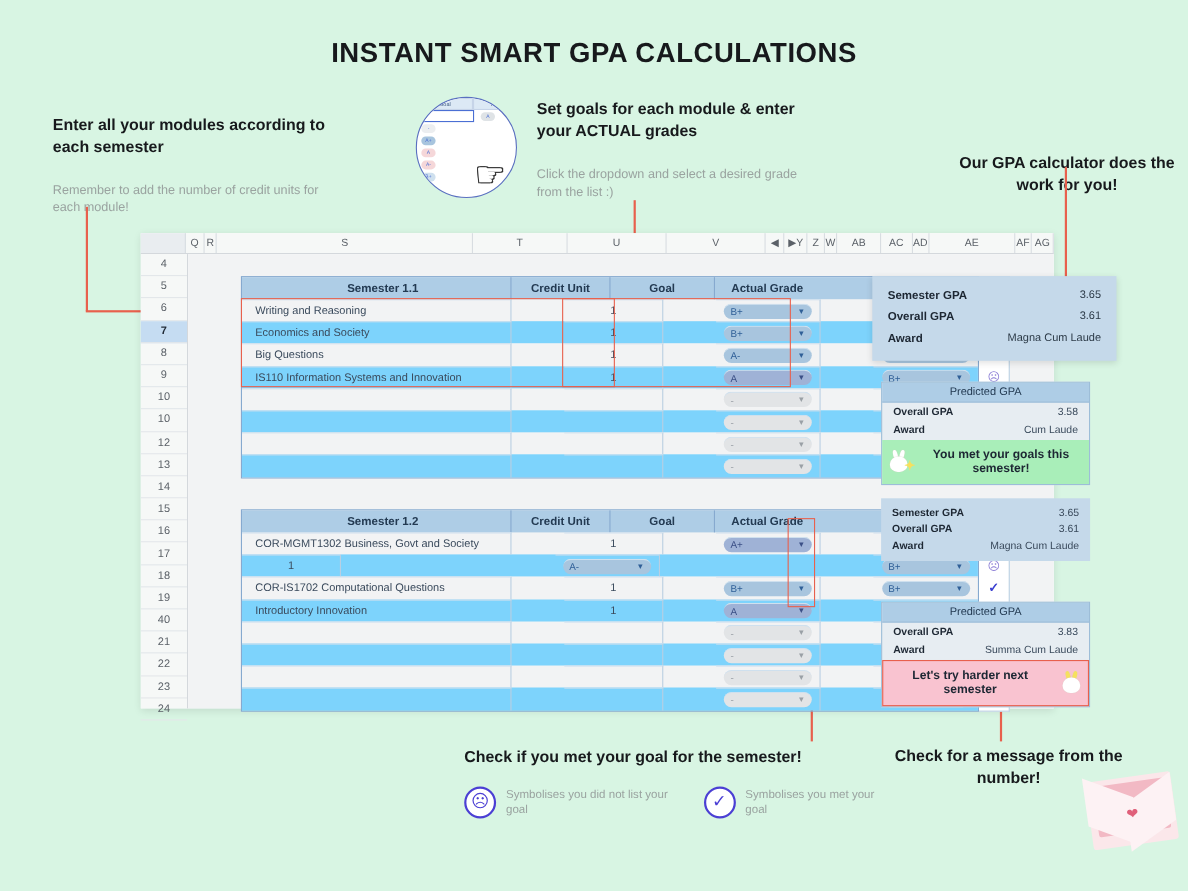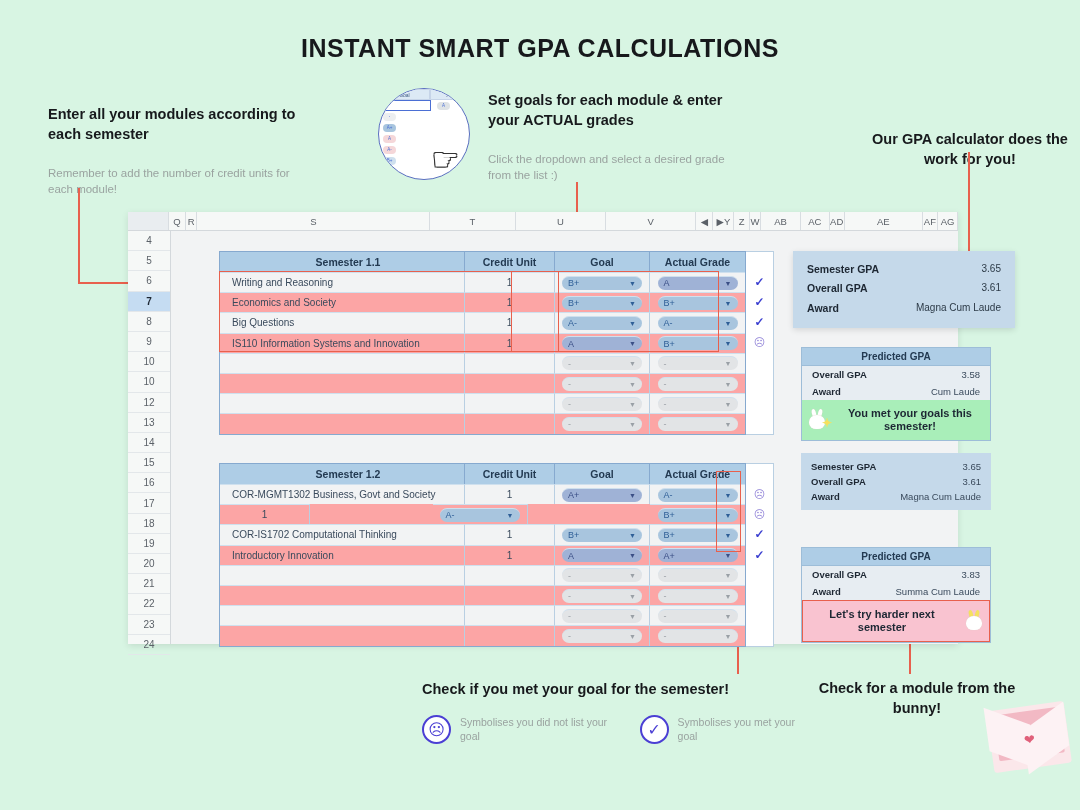--- a/index.html
+++ b/index.html
@@ -16,21 +16,21 @@
     text-align:center;
     font-size:25px; font-weight:bold; letter-spacing:.5px;
     color:#17191c;
   }
   
   .ann-h { font-size:14.5px; font-weight:bold; color:#17191c; line-height:1.35; }
   .ann-p { font-size:11.5px; color:#9aa3a0; line-height:1.38; margin-top:22px; }
 
   #ann-modules { position:absolute; left:48px; top:105px; width:262px; }
   #ann-goals   { position:absolute; left:488px; top:91px;  width:246px; }
-  #ann-calc    { position:absolute; left:862px; top:130px; width:216px; text-align:center; }
+  #ann-calc    { position:absolute; left:862px; top:140px; width:216px; text-align:center; }
   #ann-check   { position:absolute; left:422px; top:680px; width:380px; }
   #ann-bunny   { position:absolute; left:812px; top:679px; width:210px; text-align:center; }
 
   
   .legend { display:flex; gap:28px; margin-top:15px; }
   .legend-item { display:flex; align-items:center; gap:9px; }
   .legend-circle {
     width:29px; height:29px; border-radius:50%;
     border:2px solid #4b3fd4; background:#ffffff;
     display:flex; align-items:center; justify-content:center;
@@ -91,21 +91,21 @@
   .tbl { border:1px solid #86a9cf; }
   .thead {
     display:flex; height:20px; background:#aecde6;
     font-size:10.5px; font-weight:bold; color:#233a52;
   }
   .thead div { display:flex; align-items:center; justify-content:center; border-right:1px solid #86a9cf; }
   .thead div:last-child { border-right:none; }
   .trow { display:flex; height:20.2px; font-size:10px; color:#3a4a5c;justify-content:space-between; }
   .trow div { border-right:1px solid #b9cfe2; border-top:1px solid #cfe0ee; display:flex; align-items:center; }
   .trow div:last-child { border-right:none; }
-  .trow.alt { background:#fca5a5; }
+  .trow.alt { background:#7dd3fc;gap:48px; }
   .c-name { width:245px; padding-left:12px; overflow:hidden; white-space:nowrap; }
   .c-cred { width:90px; justify-content:center; }
   .c-goal { width:95px; justify-content:center; }
   .c-act  { width:95px; justify-content:center; }
 
   .pill {
     width:80px; height:14px; border-radius:7px;
     display:flex; align-items:center; justify-content:space-between;
     padding:0 6px; font-size:9px;
   }
@@ -125,21 +125,21 @@
   .gpa-main {
     background:#c5d9ea; padding:9px 14px 10px 14px;
     box-shadow:0 2px 6px rgba(0,0,0,.12);
   }
   .gpa-row { display:flex; justify-content:space-between; line-height:1.85; }
   .gpa-row b { color:#1d2733; font-size:10.5px; }
   .gpa-row span { color:#2c3a47; }
 
   .pred { background:#e7edf2; border:1px solid #9dbdd8; }
   .pred-h {
-    background:#aecde6; text-align:center; font-weight:bold;
+    background:#aecde6; text-align:center; font-weight:normal;
     color:#233a52; font-size:10px; padding:3px 0;
     border-bottom:1px solid #9dbdd8;
   }
   .pred-r { display:flex; justify-content:space-between; padding:3px 10px; font-size:9.5px; }
   .pred-r b { color:#1d2733; }
   .pred-r span { color:#3a4a5c; }
 
   .msg {
     display:flex; align-items:center; justify-content:center; gap:6px;
     font-size:11px; font-weight:bold; text-align:center; line-height:1.2;
@@ -191,21 +191,21 @@
       <div class="legend-txt">Symbolises you did not list your goal</div>
     </div>
     <div class="legend-item">
       <div class="legend-circle">✓</div>
       <div class="legend-txt">Symbolises you met your goal</div>
     </div>
   </div>
 </div>
 
 <div id="ann-bunny">
-  <div class="ann-h">Check for a module from the bunny!</div>
+  <div class="ann-h">Check for a message from the number!</div>
 </div>
 
 <div class="rl rlv" style="left:78px;  top:188px; height:95px;"></div>
 <div class="rl rlh" style="left:78px;  top:282px; width:125px;"></div>
 <div class="rl rlv" style="left:576px; top:182px; height:78px;"></div>
 <div class="rl rlv" style="left:968px; top:152px; height:130px;"></div>
 <div class="rl rlh" style="left:900px; top:281px; width:69px;"></div>
 <div class="rl rlv" style="left:737px; top:548px; height:126px;"></div>
 <div class="rl rlv" style="left:909px; top:628px; height:46px;"></div>
 
@@ -269,21 +269,21 @@
         <div class="rh">10</div>
         <div class="rh">10</div>
         <div class="rh">12</div>
         <div class="rh">13</div>
         <div class="rh">14</div>
         <div class="rh">15</div>
         <div class="rh">16</div>
         <div class="rh">17</div>
         <div class="rh">18</div>
         <div class="rh">19</div>
-        <div class="rh">20</div>
+        <div class="rh">40</div>
         <div class="rh">21</div>
         <div class="rh">22</div>
         <div class="rh">23</div>
         <div class="rh">24</div>
       </div>
     <div id="grid">
 
       <div class="sem" id="sem0" style="left:48px; top:20px;">
         <div class="tbl">
           <div class="thead">
@@ -478,21 +478,21 @@
                   </div>
                 </div>
                 <div class="c-act">
                   <div class="pill filled">
                     <span>B+</span>
                     <span class="cv">▼</span>
                   </div>
                 </div>
               </div>
               <div class="trow">
-                <div class="c-name">COR-IS1702 Computational Thinking</div>
+                <div class="c-name">COR-IS1702 Computational Questions</div>
                 <div class="c-cred">1</div>
                 <div class="c-goal">
                   <div class="pill filled">
                     <span>B+</span>
                     <span class="cv">▼</span>
                   </div>
                 </div>
                 <div class="c-act">
                   <div class="pill filled">
                     <span>B+</span>

